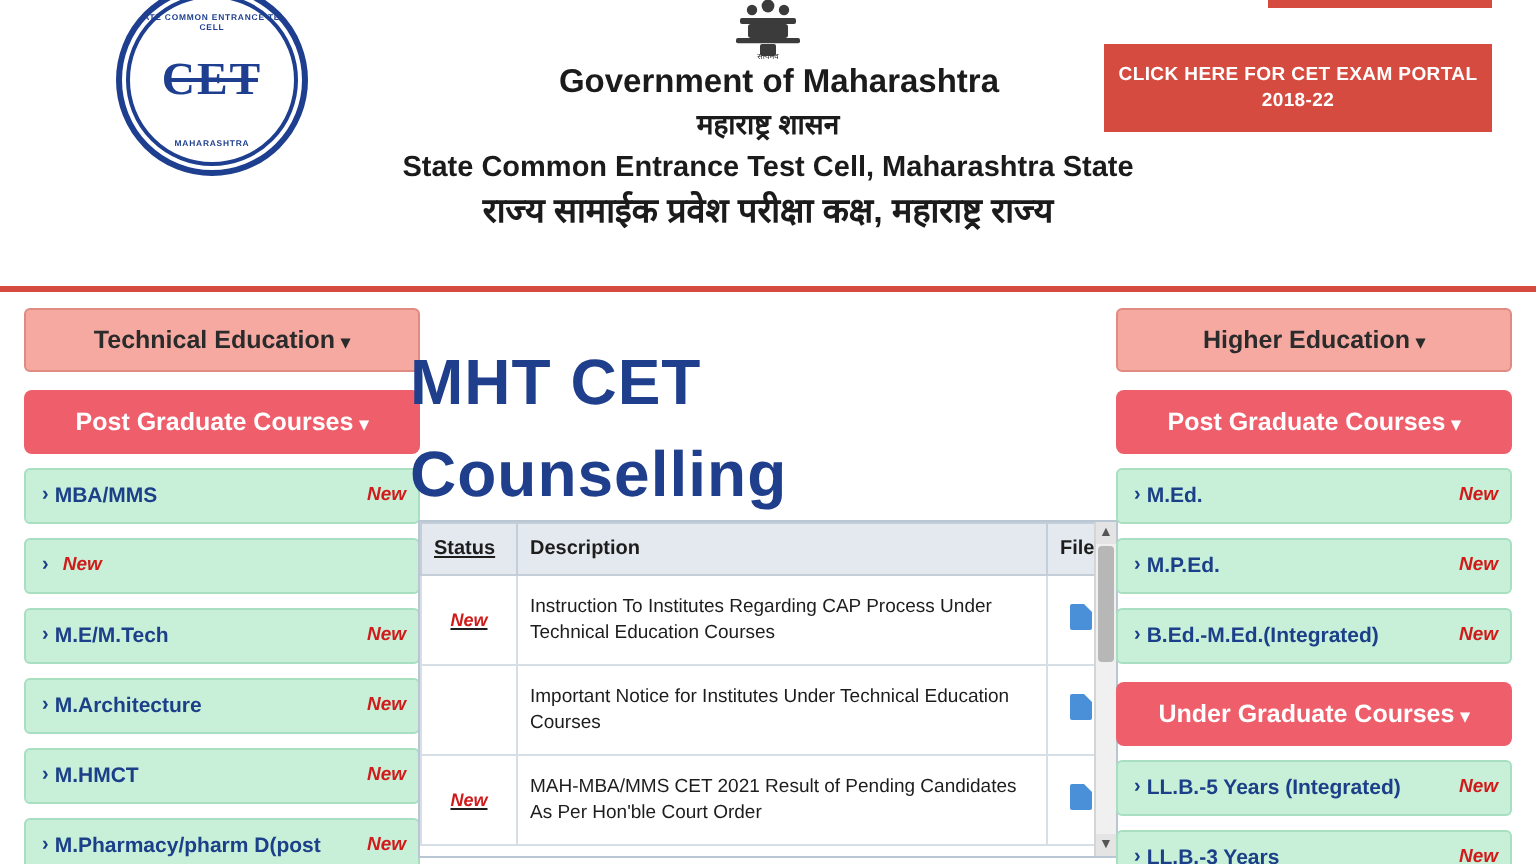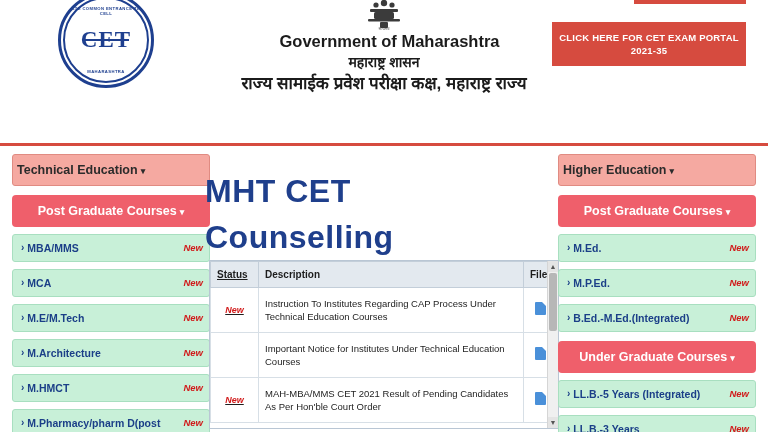--- a/index.html
+++ b/index.html
@@ -117,21 +117,21 @@
   }
   .col-left { left: 12px; }
   .col-right { right: 12px; }
 
   .dept-head {
     background: #f5a9a1;
     border: 1px solid #e08b82;
     color: #2b2b2b;
     font-size: 12.5px;
     font-weight: bold;
-    text-align: left;
+    text-align: center;
     padding: 8px 4px;
     border-radius: 3px;
     cursor: pointer;
   }
   .dept-head .caret { font-size: 9px; margin-left: 3px; }
 
   .course-head {
     margin-top: 9px;
     background: #ef5f6b;
     color: #ffffff;
@@ -284,44 +284,44 @@
         <rect x="7" y="23" width="32" height="2.6" rx="1"></rect>
         <rect x="19" y="26" width="8" height="6" rx="1"></rect>
       </g>
       <text x="23" y="33.5" font-size="4" text-anchor="middle" fill="#3b3b3b" font-family="Liberation Serif, serif">सत्यमेव</text>
     </svg>
   </div>
 
   <div class="gov-block">
     <div class="l1">Government of Maharashtra</div>
     <div class="l2">महाराष्ट्र शासन</div>
+    <div class="l3">State Common Entrance Test Cell, Maharashtra State</div>
     <div class="l4">राज्य सामाईक प्रवेश परीक्षा कक्ष, महाराष्ट्र राज्य</div>
   </div>
 
-  <button class="portal-btn">CLICK HERE FOR CET EXAM PORTAL 2021-35</button>
+  <button class="portal-btn">CLICK HERE FOR CET EXAM PORTAL 2018-22</button>
 </div>
 
 <div class="body-wrap">
 
   <div class="col col-left">
     <div class="dept-head">
       <span>Technical Education</span><span class="caret">▾</span>
     </div>
     <div class="course-head">
       <span>Post Graduate Courses</span><span class="caret">▾</span>
     </div>
 
     <div class="link-row">
       <span class="bullet">›</span>
       <span class="txt">MBA/MMS</span>
       <span class="new-tag">New</span>
     </div>
     <div class="link-row">
       <span class="bullet">›</span>
-      <span class="txt">MCA</span>
       <span class="new-tag">New</span>
     </div>
     <div class="link-row">
       <span class="bullet">›</span>
       <span class="txt">M.E/M.Tech</span>
       <span class="new-tag">New</span>
     </div>
     <div class="link-row">
       <span class="bullet">›</span>
       <span class="txt">M.Architecture</span>

